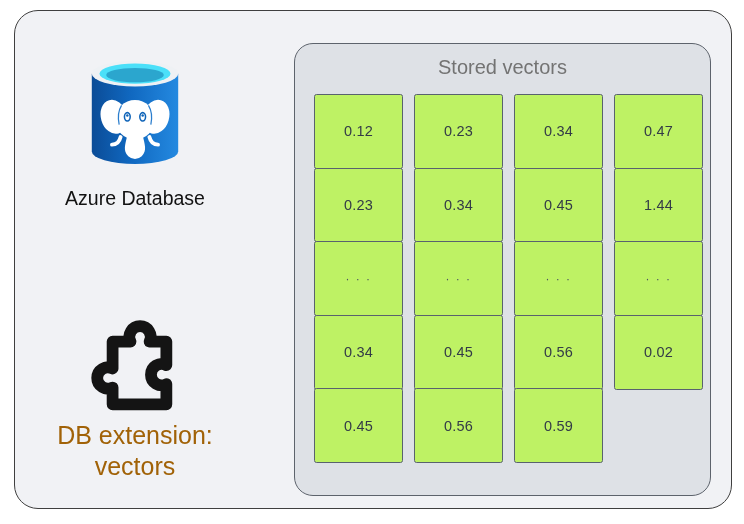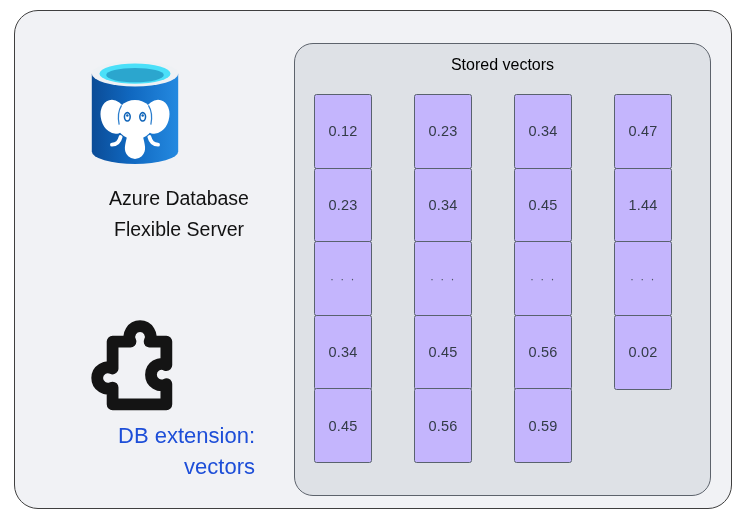--- a/index.html
+++ b/index.html
@@ -11,44 +11,44 @@
   
   .outer-box {
     position:absolute; left:14px; top:10px; width:718px; height:499px;
     background:#f1f2f5; border:1.5px solid #3f3f3f; border-radius:24px;
   }
 
   
   .pg-icon { position:absolute; left:72px; top:47px; width:96px; height:110px; }
   .db-label {
     position:absolute; left:0px; top:172px; width:240px;
-    text-align:center; font-size:19.5px; line-height:31px; color:#121212;margin-left:44px;
+    text-align:center; font-size:19.5px; line-height:31px; color:#121212;
   }
   .puzzle-icon { position:absolute; left:63px; top:297px; width:114px; height:112px; }
   .ext-label {
     position:absolute; left:0px; top:409px; width:240px;
-    text-align:right; font-size:22px; line-height:31px; color:#1d4ed8;
+    text-align:center; font-size:25px; line-height:31px; color:#a16207;
   }
 
   
   .panel {
     position:absolute; left:279px; top:32px; width:417px; height:453px;
     background:#dee1e6; border:1.2px solid #5d636c; border-radius:19px;
   }
   .panel-title {
     position:absolute; left:0; top:12px; width:100%;
-    text-align:center; font-size:16px; color:#000000;
+    text-align:center; font-size:20px; color:#737373;
   }
   .grid {
     position:absolute; left:19px; top:50px;
     display:flex; gap:25px;
   }
   .vcol { display:flex; flex-direction:column; width:75px; }
   .cell {
-    width:58px; height:74.8px; background:#c4b5fd;
+    width:89px; height:74.8px; background:#bef264;
     border:1.2px solid #59626e; border-radius:2.5px;
     display:flex; align-items:center; justify-content:center;
     font-size:14.5px; color:#333b47; letter-spacing:0.2px;
   }
   .cell + .cell { margin-top:-1.2px; }
   .cell.dots { font-size:12px; color:#4c5560; letter-spacing:1.5px; }
 </style>
 </head>
 <body>
 
@@ -87,21 +87,20 @@
         <circle cx="58" cy="58.6" r="1.3" fill="#0e63b8"></circle>
       </g>
       <g fill="none" stroke="#1470c8" stroke-width="1.3" opacity="0.9">
         <path d="M36,48 Q31,56 33.5,68"></path>
         <path d="M64,48 Q69,56 66.5,68"></path>
       </g>
     </svg>
 
     <div class="db-label">
       <div>Azure Database</div>
-      <div>Flexible Server</div>
     </div>
 
     <svg class="puzzle-icon" viewBox="0 0 100 100">
       <path d="M 30 30 H 46 a 9.5 9.5 0 1 1 17 0 H 78 V 51 a 9.5 9.5 0 1 0 0 17 V 86 H 30 V 71 a 9.5 9.5 0 1 1 0 -17 V 30 Z" fill="none" stroke="#141414" stroke-width="10.5" stroke-linejoin="round" stroke-linecap="round"></path>
     </svg>
 
     <div class="ext-label">
       <div>DB extension:</div>
       <div>vectors</div>
     </div>

